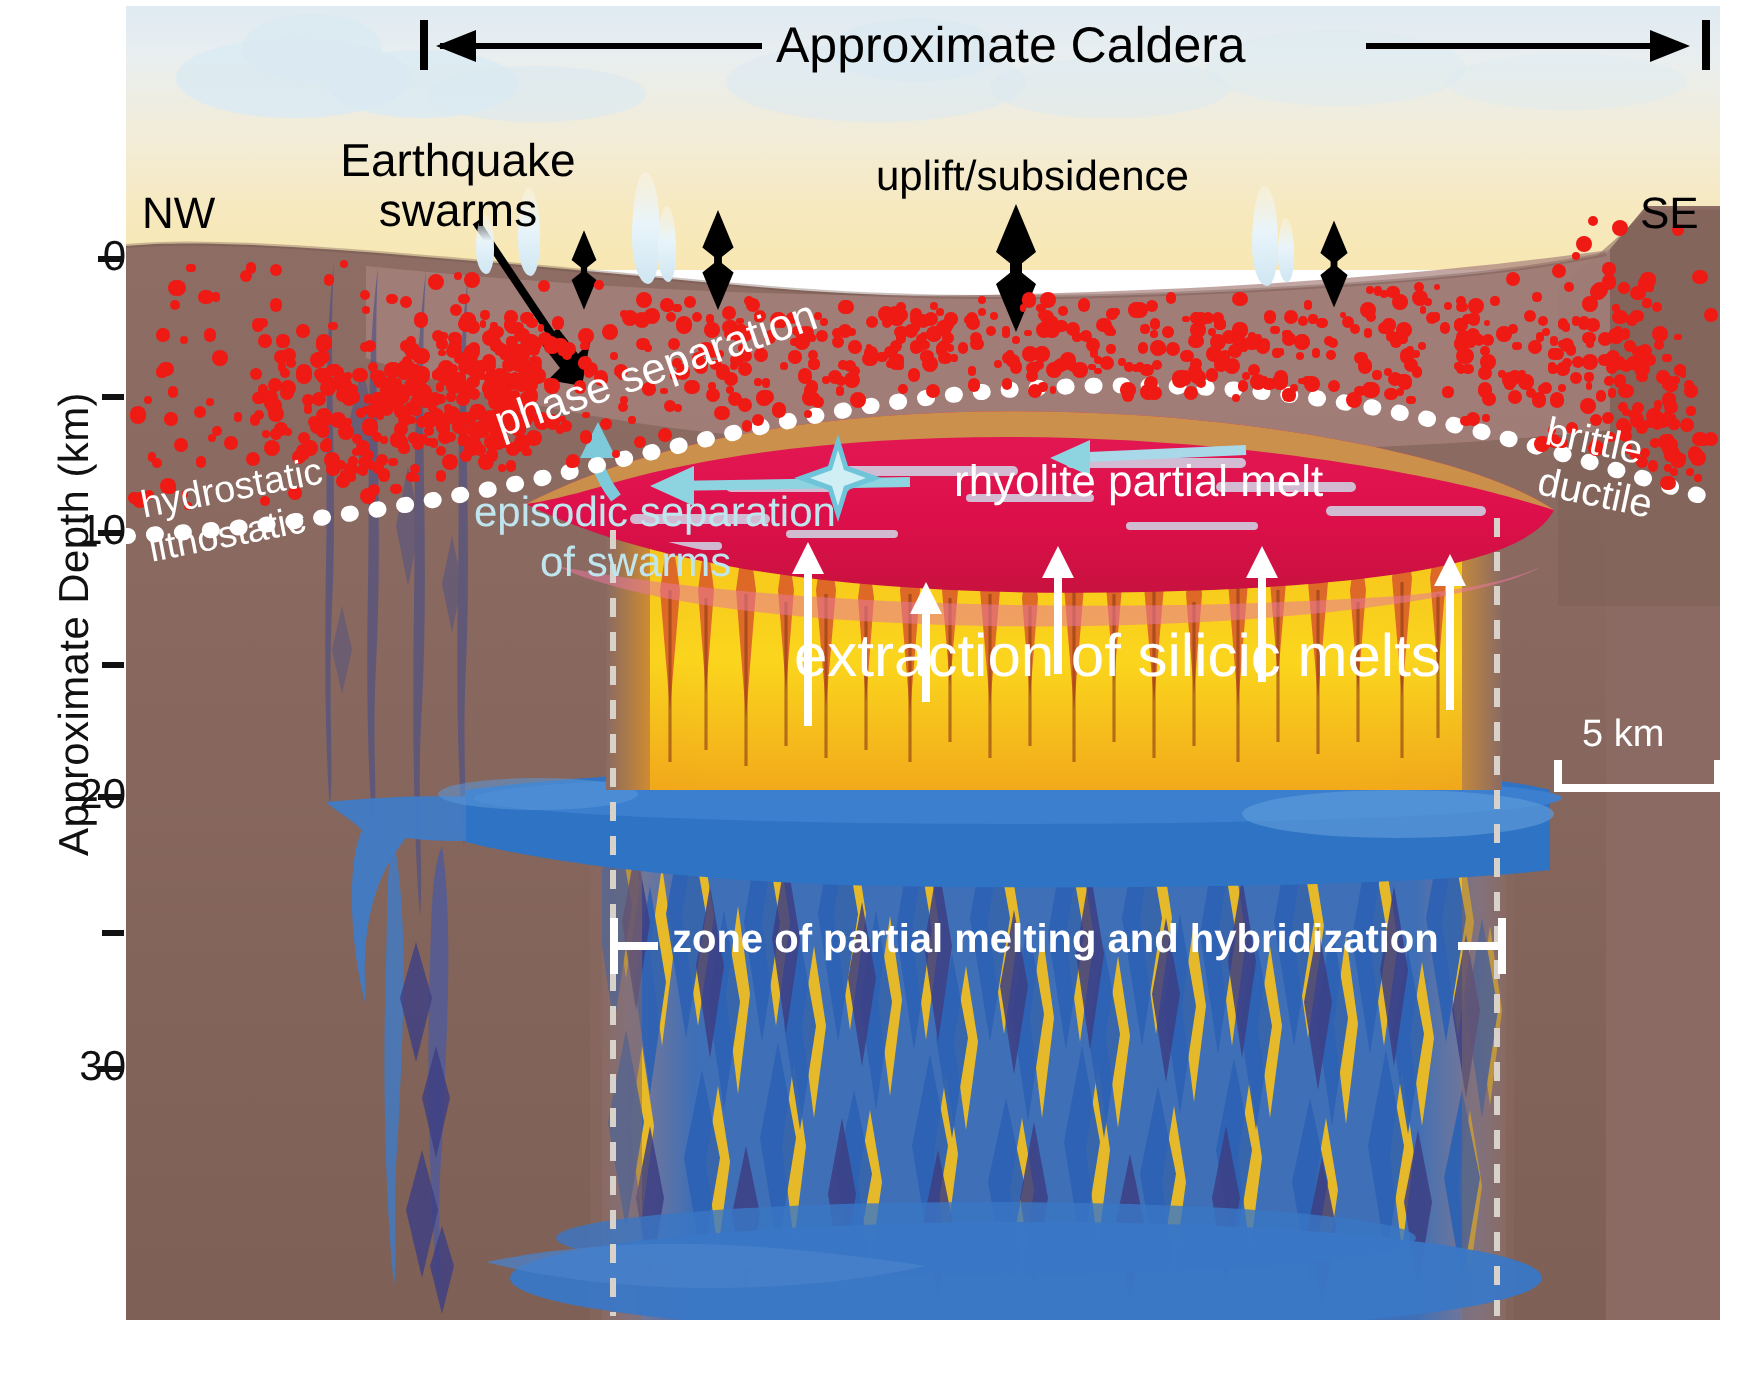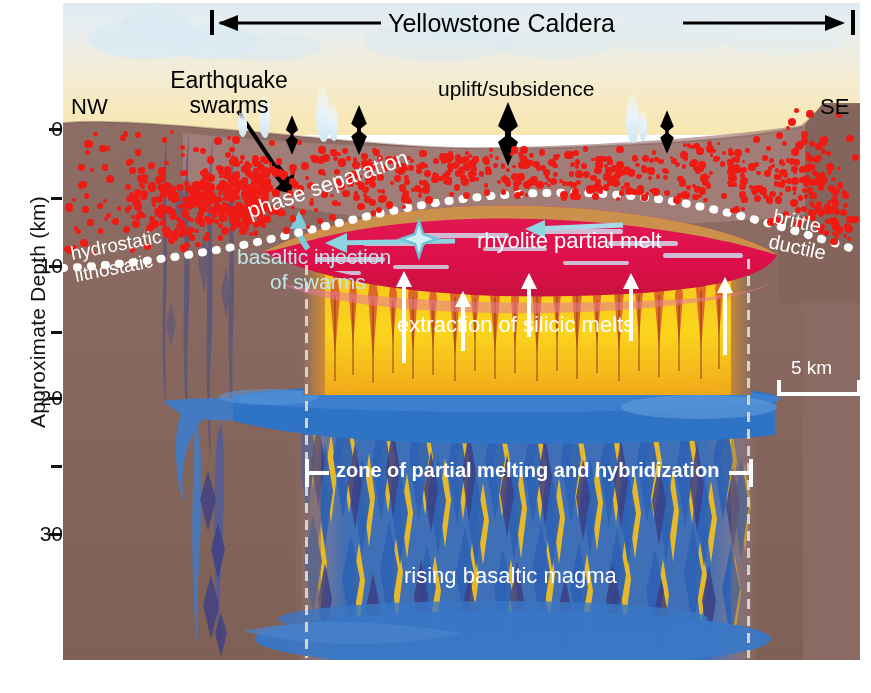--- a/index.html
+++ b/index.html
@@ -1532,21 +1532,21 @@
     <svg style="position:absolute;left:236px;top:452px;" width="460" height="36">
       <path d="M8,4 L8,32 M8,18 L30,18" stroke="#fff" stroke-width="4" fill="none"></path>
       <path d="M452,4 L452,32 M452,18 L430,18" stroke="#fff" stroke-width="4" fill="none"></path>
     </svg>
 
     <svg class="scalebar" style="left:712px; top:371px;" width="90" height="26">
       <path d="M4,6 L4,20 L84,20 L84,6" stroke="#ffffff" stroke-width="4" fill="none"></path>
     </svg>
     <div class="lbl lbl-wht" style="left:728px; top:355px; font-size:19px;">5 km</div>
 
-    <div class="lbl lbl-blk" style="left:325px; top:7px; font-size:25px;">Yellowstone Caldera</div>
+    <div class="lbl lbl-blk" style="left:325px; top:7px; font-size:25px;">Approximate Caldera</div>
     <svg style="position:absolute;left:0;top:0;" width="797" height="44">
       <path d="M149,7 L149,32" stroke="#000" stroke-width="4"></path>
       <path d="M157,20 L318,20" stroke="#000" stroke-width="3"></path>
       <path d="M155,20 l20,-8 0,16 Z" fill="#000"></path>
       <path d="M620,20 L778,20" stroke="#000" stroke-width="3"></path>
       <path d="M782,20 l-20,-8 0,16 Z" fill="#000"></path>
       <path d="M790,7 L790,32" stroke="#000" stroke-width="4"></path>
     </svg>
 
     <div class="lbl lbl-blk" style="left:8px;  top:92px; font-size:22px;">NW</div>
@@ -1563,26 +1563,25 @@
     <div class="lbl lbl-wht" style="left:8px; top:241px; font-size:19px;
          transform:rotate(-11deg); transform-origin:0 50%;">hydrostatic</div>
     <div class="lbl lbl-wht" style="left:12px; top:263px; font-size:19px;
          transform:rotate(-11deg); transform-origin:0 50%;">lithostatic</div>
 
     <div class="lbl lbl-wht" style="left:710px; top:203px; font-size:20px;
          transform:rotate(12deg); transform-origin:0 50%;">brittle</div>
     <div class="lbl lbl-wht" style="left:706px; top:228px; font-size:20px;
          transform:rotate(12deg); transform-origin:0 50%;">ductile</div>
 
-    <div class="lbl lbl-cyan" style="left:174px; top:243px; font-size:21px;">basaltic injection</div>
+    <div class="lbl lbl-cyan" style="left:174px; top:243px; font-size:21px;">episodic separation</div>
     <div class="lbl lbl-cyan" style="left:207px; top:268px; font-size:21px;">of swarms</div>
 
     <div class="lbl lbl-wht" style="left:414px; top:226px; font-size:22px;">rhyolite partial melt</div>
 
-    <div class="lbl lbl-wht" style="left:334px; top:310px; font-size:22px;">extraction of silicic melts</div>
+    <div class="lbl lbl-wht" style="left:334px; top:310px; font-size:30px;">extraction of silicic melts</div>
 
 
     <div class="lbl lbl-wht" style="left:273px; top:457px; font-size:20px;font-weight:bold;">zone of partial melting and hybridization</div>
 
-    <div class="lbl lbl-wht" style="left:341px; top:561px; font-size:22px;">rising basaltic magma</div>
 
   </div>
 </div>
 
 </body></html>

